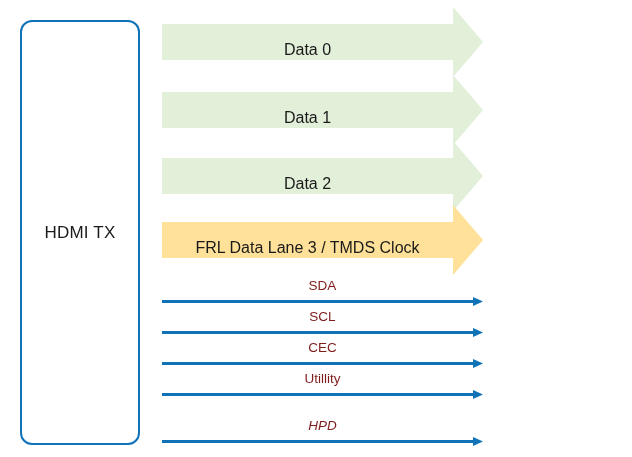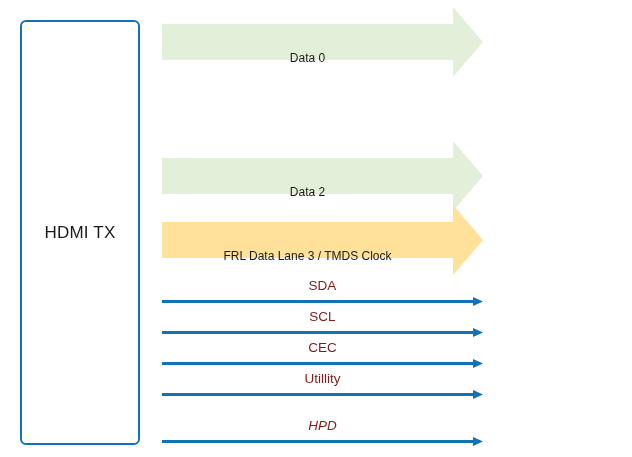--- a/index.html
+++ b/index.html
@@ -17,21 +17,21 @@
     background: #ffffff;
     overflow: hidden;
   }
 
   
   .node-box {
     position: absolute;
     box-sizing: border-box;
     background: #ffffff;
     border: 2.5px solid #1073b8;
-    border-radius: 6px;
+    border-radius: 12px;
     display: flex;
     align-items: center;
     justify-content: center;
   }
   .node-label {
     font-size: 17px;
     color: #1a1a1a;
     letter-spacing: 0.2px;
     white-space: nowrap;
   }
@@ -46,28 +46,28 @@
     height: 70px;
   }
   .block-arrow svg {
     position: absolute;
     inset: 0;
     display: block;
   }
   .block-arrow .arrow-text {
     position: absolute;
     left: 0;
-    top: 16px;
+    top: 8px;
     width: 291px;   
     height: 36px;
     margin-top: 17px;
     display: flex;
     align-items: center;
     justify-content: center;
-    font-size: 12px;
+    font-size: 16px;
     color: #1a1a1a;
     white-space: nowrap;
   }
 
   #arrow-data0 { top: 7px; }
   #arrow-data1 { top: 75px; }
   #arrow-data2 { top: 141px; }
   #arrow-frl   { top: 205px; }
 
   
@@ -113,20 +113,26 @@
   </div>
 
 
   <div class="block-arrow" id="arrow-data0">
     <svg viewBox="0 0 321 70" width="321" height="70">
       <polygon points="0,17 291,17 291,0 321,35 291,70 291,53 0,53" fill="#e2efd9"></polygon>
     </svg>
     <div class="arrow-text">Data 0</div>
   </div>
 
+  <div class="block-arrow" id="arrow-data1">
+    <svg viewBox="0 0 321 70" width="321" height="70">
+      <polygon points="0,17 291,17 291,0 321,35 291,70 291,53 0,53" fill="#e2efd9"></polygon>
+    </svg>
+    <div class="arrow-text">Data 1</div>
+  </div>
 
   <div class="block-arrow" id="arrow-data2">
     <svg viewBox="0 0 321 70" width="321" height="70">
       <polygon points="0,17 291,17 291,0 321,35 291,70 291,53 0,53" fill="#e2efd9"></polygon>
     </svg>
     <div class="arrow-text">Data 2</div>
   </div>
 
   <div class="block-arrow" id="arrow-frl">
     <svg viewBox="0 0 321 70" width="321" height="70">

